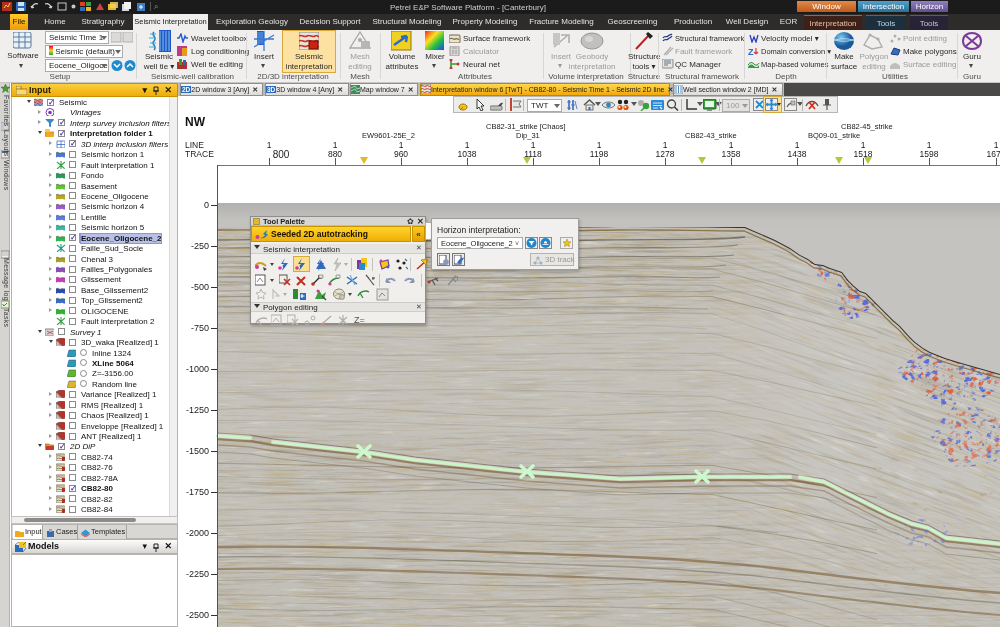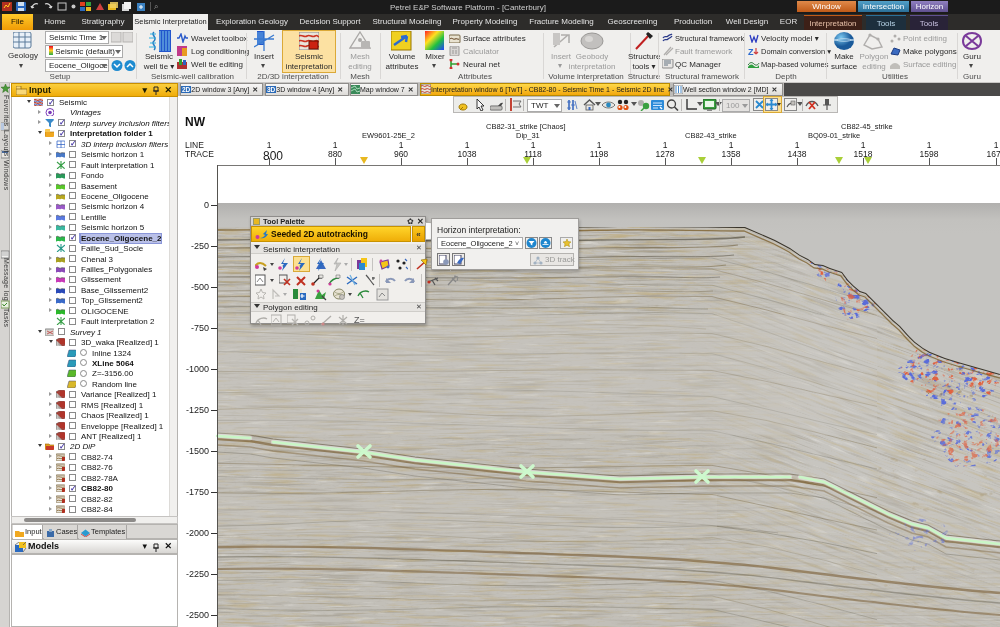--- a/index.html
+++ b/index.html
@@ -104,21 +104,21 @@
       </svg>
 <div class="abs" style="left:150px;top:2px;width:1px;height:9px;background:#555;"></div>
 <div class="abs" style="left:154px;top:2px;color:#aaa;font-size:8px;">⌕</div>
 </div>
 <div class="abs" id="title-text">Petrel E&amp;P Software Platform - [Canterbury]</div>
 <div class="abs ctxhdr" style="left:797px;width:59px;background:linear-gradient(#e08a4a,#c05a18);">Window</div>
 <div class="abs ctxhdr" style="left:858px;width:51px;background:linear-gradient(#52a0c8,#2a7099);">Intersection</div>
 <div class="abs ctxhdr" style="left:911px;width:37px;background:linear-gradient(#9080c0,#605090);">Horizon</div>
 <div class="abs" id="menubar"></div>
 <div id="mtabs">
-<div class="mtab" style="left:2px;top:14px;width:31px;background:linear-gradient(#ffc929,#ef9b05);color:#201400;">File</div>
+<div class="mtab" style="left:10px;top:14px;width:18px;background:linear-gradient(#ffc929,#ef9b05);color:#201400;">File</div>
 <div class="mtab" style="left:38px;top:14px;width:34px;">Home</div>
 <div class="mtab" style="left:76px;top:14px;width:54px;">Stratigraphy</div>
 <div class="mtab" style="left:133px;top:14px;width:75px;background:#f0efed;color:#1a1a1a;font-size:7.5px;">Seismic Interpretation</div>
 <div class="mtab" style="left:213px;top:14px;width:78px;">Exploration Geology</div>
 <div class="mtab" style="left:296px;top:14px;width:68px;">Decision Support</div>
 <div class="mtab" style="left:370px;top:14px;width:74px;">Structural Modeling</div>
 <div class="mtab" style="left:449px;top:14px;width:72px;">Property Modeling</div>
 <div class="mtab" style="left:526px;top:14px;width:71px;">Fracture Modeling</div>
 <div class="mtab" style="left:603px;top:14px;width:59px;">Geoscreening</div>
 <div class="mtab" style="left:668px;top:14px;width:50px;">Production</div>
@@ -127,21 +127,21 @@
 <div class="mtab" style="left:804px;top:15px;width:58px;height:15px;line-height:15px;background:#3d2017;border-top:1px solid #c05a18;color:#e8c0a8;">Interpretation</div>
 <div class="mtab" style="left:866px;top:15px;width:40px;height:15px;line-height:15px;background:#1d2f3d;border-top:1px solid #2a7099;color:#b8d4e8;">Tools</div>
 <div class="mtab" style="left:910px;top:15px;width:38px;height:15px;line-height:15px;background:#292338;border-top:1px solid #605090;color:#c8c0e0;">Tools</div>
 </div>
 <div class="abs" id="ribbon"></div>
 <div id="ribboncontent">
 <svg class="abs" style="left:13px;top:32px;" width="19" height="17">
         <rect x="0" y="0" width="18" height="16" rx="2" fill="#e8f0f8" stroke="#5a7a9a"></rect>
         <path d="M0 5h18M0 10h18M6 0v16M12 0v16" stroke="#5a7a9a" stroke-width="1"></path>
       </svg>
-<div class="rtext" style="left:3px;top:51px;width:40px;text-align:center;">Geology</div>
+<div class="rtext" style="left:3px;top:51px;width:40px;text-align:center;">Software</div>
 <div class="rtext" style="left:19px;top:61px;color:#444;">▾</div>
 <div class="combo" style="left:45px;top:31px;width:64px;">Seismic Time 1<span class="ar"></span></div>
 <svg class="abs" style="left:111px;top:32px;" width="22" height="11">
         <rect x="0" y="0" width="10" height="10" fill="#dcdad8" stroke="#b5b3b1"></rect>
         <rect x="12" y="0" width="10" height="10" fill="#dcdad8" stroke="#b5b3b1"></rect>
       </svg>
 <div class="combo" style="left:45px;top:45px;width:78px;"><span style="display:inline-block;width:4px;height:9px;background:linear-gradient(#e02,#fc2,#2a4);vertical-align:-1px;"></span> Seismic (default)<span class="ar"></span></div>
 <div class="combo" style="left:45px;top:59px;width:64px;">Eocene_Oligoce<span class="ar"></span></div>
 <svg class="abs" style="left:111px;top:59px;" width="26" height="13">
         <circle cx="6" cy="6.5" r="5.5" fill="#1e8bd0"></circle>
@@ -218,21 +218,21 @@
           </linearGradient>
         </defs>
         <rect width="19" height="19" fill="url(#rb)"></rect>
       </svg>
 <div class="rtext" style="left:419px;top:52px;width:32px;text-align:center;">Mixer</div>
 <div class="rtext" style="left:432px;top:61px;color:#444;">▾</div>
 <svg class="abs" style="left:449px;top:33px;" width="12" height="10">
         <rect x="0" y="2" width="11" height="8" rx="1" fill="#e8e2d0" stroke="#776644"></rect>
         <path d="M1 6c2-2 3 1 5 0s3 1 4 0" stroke="#553311" stroke-width="1" fill="none"></path>
       </svg>
-<div class="rtext" style="left:463px;top:34px;">Surface attributes</div>
+<div class="rtext" style="left:463px;top:34px;">Surface framework</div>
 <svg class="abs" style="left:449px;top:46px;" width="12" height="10">
         <rect x="1" y="0" width="9" height="10" rx="1" fill="#d8d6d4" stroke="#9a9896"></rect>
         <path d="M3 2h5M3 5h2M3 7h2M6 5h2M6 7h2" stroke="#9a9896" stroke-width="1"></path>
       </svg>
 <div class="rtext gray" style="left:463px;top:47px;">Calculator</div>
 <svg class="abs" style="left:449px;top:59px;" width="12" height="10">
         <path d="M2 1v8M2 5h7" stroke="#30a030" stroke-width="1.6"></path>
         <circle cx="2" cy="1" r="1.5" fill="#d03030"></circle>
         <circle cx="2" cy="9" r="1.5" fill="#d03030"></circle>
         <circle cx="9" cy="5" r="1.5" fill="#d03030"></circle>
@@ -910,21 +910,21 @@
       <div class="abs" style="left:211px;top:492px;width:6px;height:1px;background:#333;"></div>
       <div class="abs" style="left:178px;top:528px;width:31px;text-align:right;font-size:9px;color:#222;">-2000</div>
       <div class="abs" style="left:211px;top:533px;width:6px;height:1px;background:#333;"></div>
       <div class="abs" style="left:178px;top:569px;width:31px;text-align:right;font-size:9px;color:#222;">-2250</div>
       <div class="abs" style="left:211px;top:574px;width:6px;height:1px;background:#333;"></div>
       <div class="abs" style="left:178px;top:610px;width:31px;text-align:right;font-size:9px;color:#222;">-2500</div>
       <div class="abs" style="left:211px;top:615px;width:6px;height:1px;background:#333;"></div>
     </div>
 <div id="stations">
 <div class="shlab" style="left:259px;top:140px;width:20px;text-align:center;font-size:8.5px;">1</div>
-<div class="shlab" style="left:255px;top:149px;width:28px;text-align:right;font-size:12px;">800</div>
+<div class="shlab" style="left:267px;top:149px;width:28px;text-align:center;font-size:10px;">800</div>
 <div class="tick" style="left:269px;top:158px;"></div>
 <div class="shlab" style="left:325px;top:140px;width:20px;text-align:center;font-size:8.5px;">1</div>
 <div class="shlab" style="left:321px;top:149px;width:28px;text-align:center;font-size:8.5px;">880</div>
 <div class="tick" style="left:335px;top:158px;"></div>
 <div class="shlab" style="left:391px;top:140px;width:20px;text-align:center;font-size:8.5px;">1</div>
 <div class="shlab" style="left:387px;top:149px;width:28px;text-align:center;font-size:8.5px;">960</div>
 <div class="tick" style="left:401px;top:158px;"></div>
 <div class="shlab" style="left:457px;top:140px;width:20px;text-align:center;font-size:8.5px;">1</div>
 <div class="shlab" style="left:453px;top:149px;width:28px;text-align:center;font-size:8.5px;">1038</div>
 <div class="tick" style="left:467px;top:158px;"></div>

